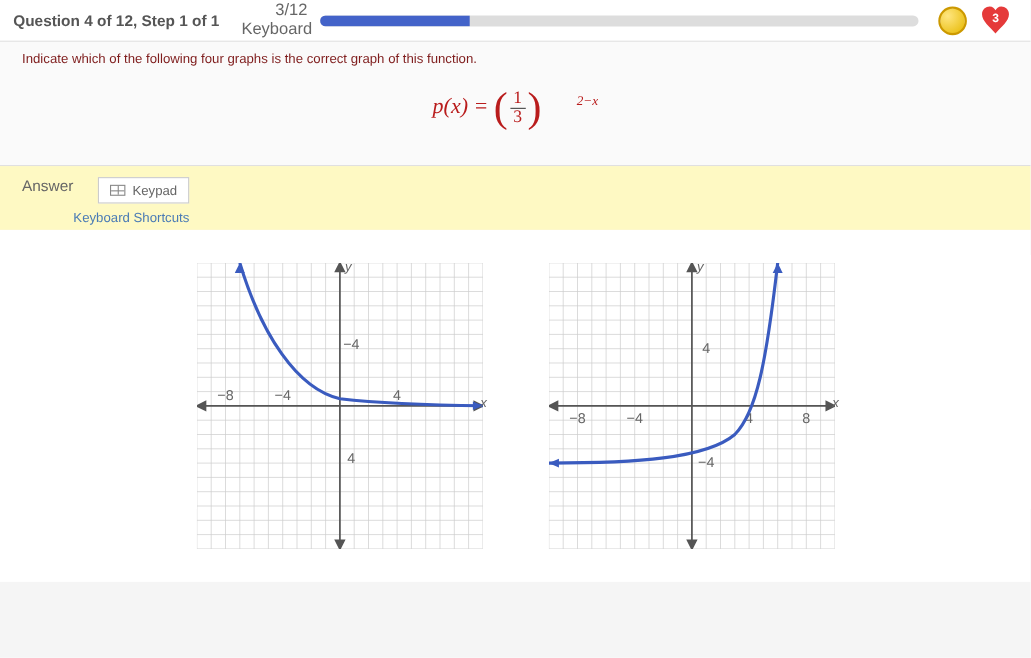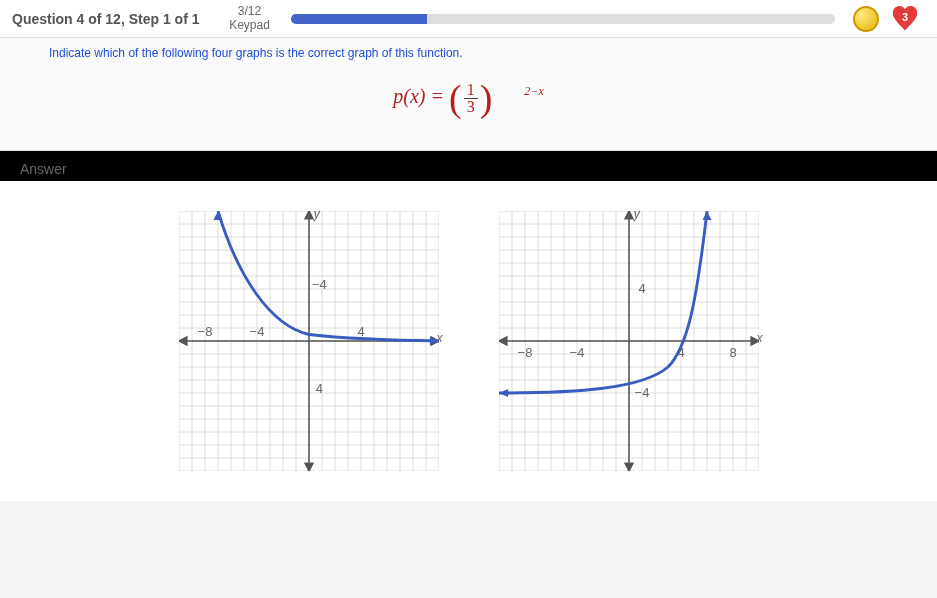--- a/index.html
+++ b/index.html
@@ -20,22 +20,22 @@
       height: 38px;
     }
     .question-title {
       font-weight: bold;
       color: #555;
       font-size: 14px;
       flex: 0 0 auto;
       margin-right: 20px;
     }
     .score-block {
-      text-align: center;
-      font-size: 12px;
+      text-align: right;
+      font-size: 15px;
       color: #666;
       line-height: 1.1;
       width: 60px;
     }
     .progress-wrap {
       flex: 1;
       margin: 0 12px;
       height: 10px;
       background: #ddd;
       border-radius: 5px;
@@ -69,24 +69,23 @@
       font-weight: bold;
       top: 6px;
     }
     .question-body {
       background: #fafafa;
       padding: 8px 20px 30px 20px;
       border-bottom: 1px solid #e0e0e0;
     }
     .instruction {
       font-size: 12px;
-      color: #1d4ed8;
+      color: #7f1d1d;
       filter: blur(0.5px);
       margin-bottom: 16px;
-      margin-left: 29px;
     }
     .equation {
       text-align: center;
       font-family: "Times New Roman", serif;
       font-size: 20px;
       color: #b91c1c;
       font-style: italic;
     }
     .frac {
       display: inline-block;
@@ -98,21 +97,21 @@
       font-style: normal;
     }
     .frac .n { border-bottom: 1px solid #444; padding: 0 3px; display:block;}
     .frac .d { padding: 0 3px; display:block;}
     .paren { font-size: 38px; vertical-align: middle; font-style: normal;}
     .sup { font-size: 12px; vertical-align: super; margin-left: 32px; }
     .answer-header {
       display: flex;
       align-items: flex-start;
       padding: 10px 24px 4px 20px;
-      background: #000000;
+      background: #fef9c3;
     }
     .answer-label {
       color: #666;
       font-size: 14px;
     }
     .right-tools {
       text-align: right;
     }
     .keypad-btn {
       border: 1px solid #ccc;
@@ -161,21 +160,21 @@
     .ylab { top: -4px; left: 52%; }
     .xlab { right: -4px; top: 46%; }
   </style>
 </head>
 <body>
 
 <div class="header">
   <div class="question-title">Question 4 of 12, Step 1 of 1</div>
   <div class="score-block">
     <div>3/12</div>
-    <div>Keypad</div>
+    <div>Keyboard</div>
   </div>
   <div class="progress-wrap">
     <div class="progress-fill" style="width: 25%;"></div>
   </div>
   <div class="coin"></div>
   <div class="heart">
     <svg viewBox="0 0 32 32">
         <path d="M16 29 C10 22 2 16 2 9 C2 4 6 1 10 1 C13 1 15 3 16 5 C17 3 19 1 22 1 C26 1 30 4 30 9 C30 16 22 22 16 29 Z" fill="#e53a3a"></path>
       </svg>
     <span class="heart-count">3</span>
@@ -185,20 +184,27 @@
 <div class="question-body">
   <div class="instruction">Indicate which of the following four graphs is the correct graph of this function.</div>
   <div class="equation">
     <span>p(x) =</span>
     <span class="paren">(</span><span class="frac"><span class="n">1</span><span class="d">3</span></span><span class="paren">)</span><span class="sup">2−x</span>
   </div>
 </div>
 
 <div class="answer-header">
   <div class="answer-label">Answer</div>
+  <div class="right-tools">
+    <button class="keypad-btn">
+      <span class="kb-icon"></span>
+      <span>Keypad</span>
+    </button>
+    <div class="shortcut-link">Keyboard Shortcuts</div>
+  </div>
 </div>
 
 <div class="graphs-area">
 
   <div class="graph-box">
     <span class="axis-label ylab">y</span>
     <span class="axis-label xlab">x</span>
     <svg viewBox="-10 -10 20 20" preserveAspectRatio="xMidYMid meet">
       <g stroke="#ccc" stroke-width="0.05">
 

